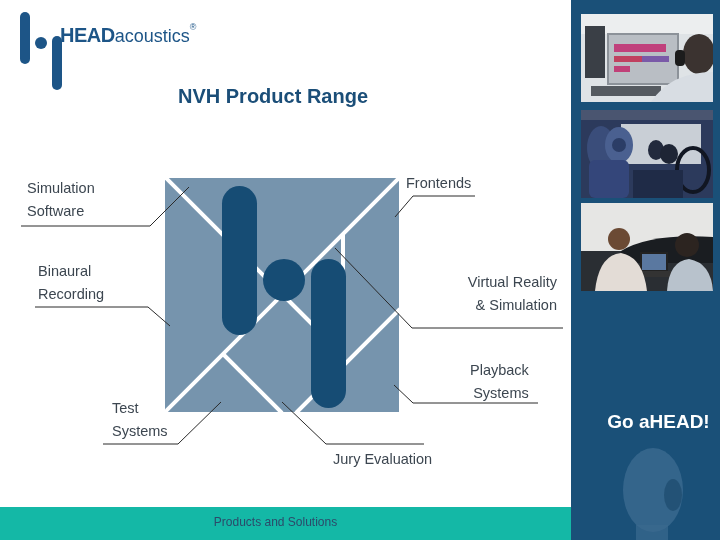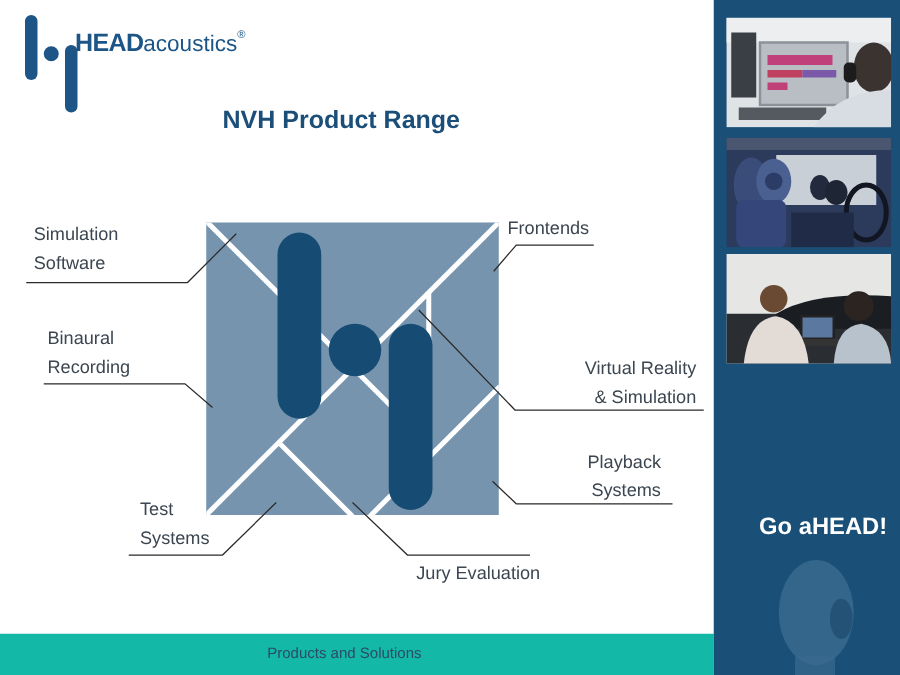--- a/index.html
+++ b/index.html
@@ -93,21 +93,21 @@
   <div class="label" style="left:38px; top:260px;">
     <div>Binaural</div>
     <div>Recording</div>
   </div>
   <div class="label" style="left:112px; top:397px;">
     <div>Test</div>
     <div>Systems</div>
   </div>
   <div class="label" style="left:333px; top:448px;">Jury Evaluation</div>
   <div class="label" style="left:406px; top:172px;">Frontends</div>
-  <div class="label right" style="right:14px; top:284px;">
+  <div class="label right" style="right:14px; top:271px;">
     <div>Virtual Reality</div>
     <div>&amp; Simulation</div>
   </div>
   <div class="label" style="left:470px; top:359px; text-align:center;">
     <div>Playback</div>
     <div style="padding-left:3px;">Systems</div>
   </div>
 
   <div class="footer">
     <div class="footer-text">Products and Solutions</div>

